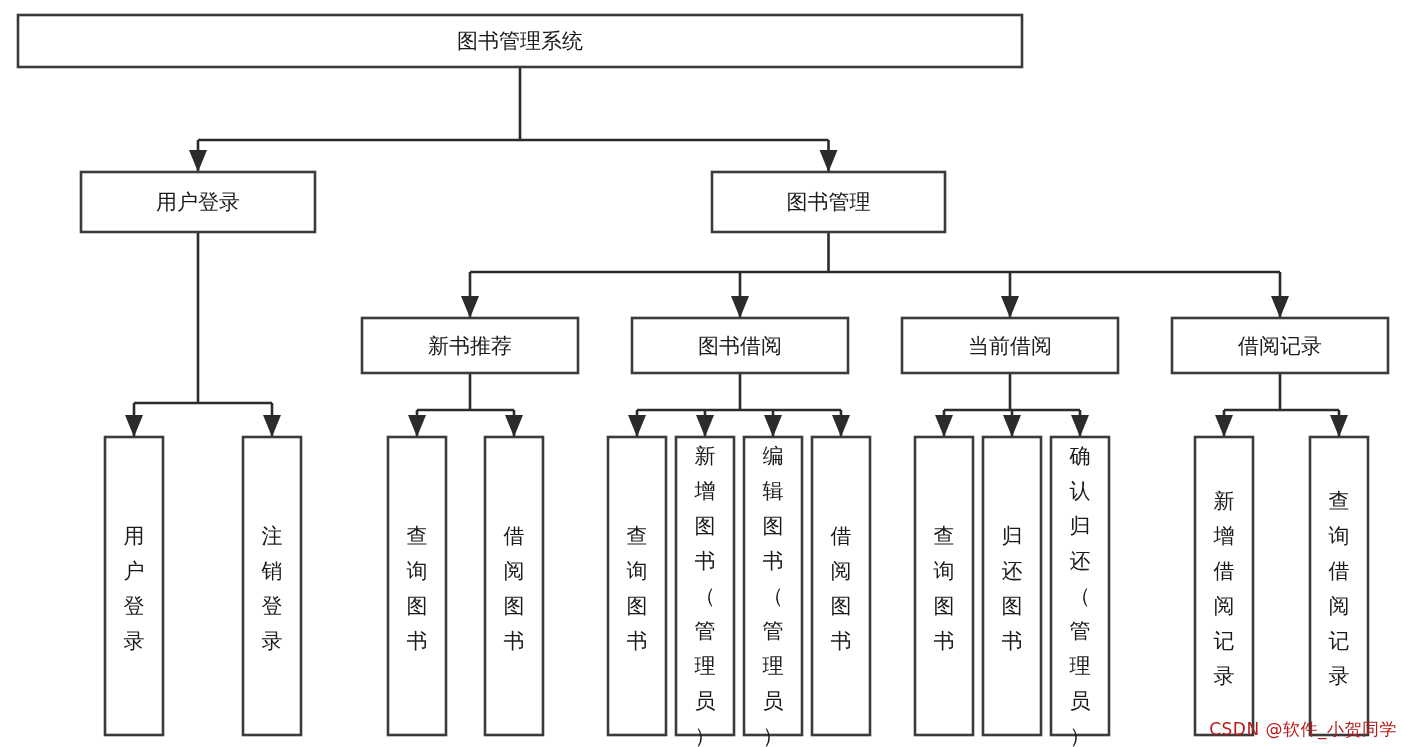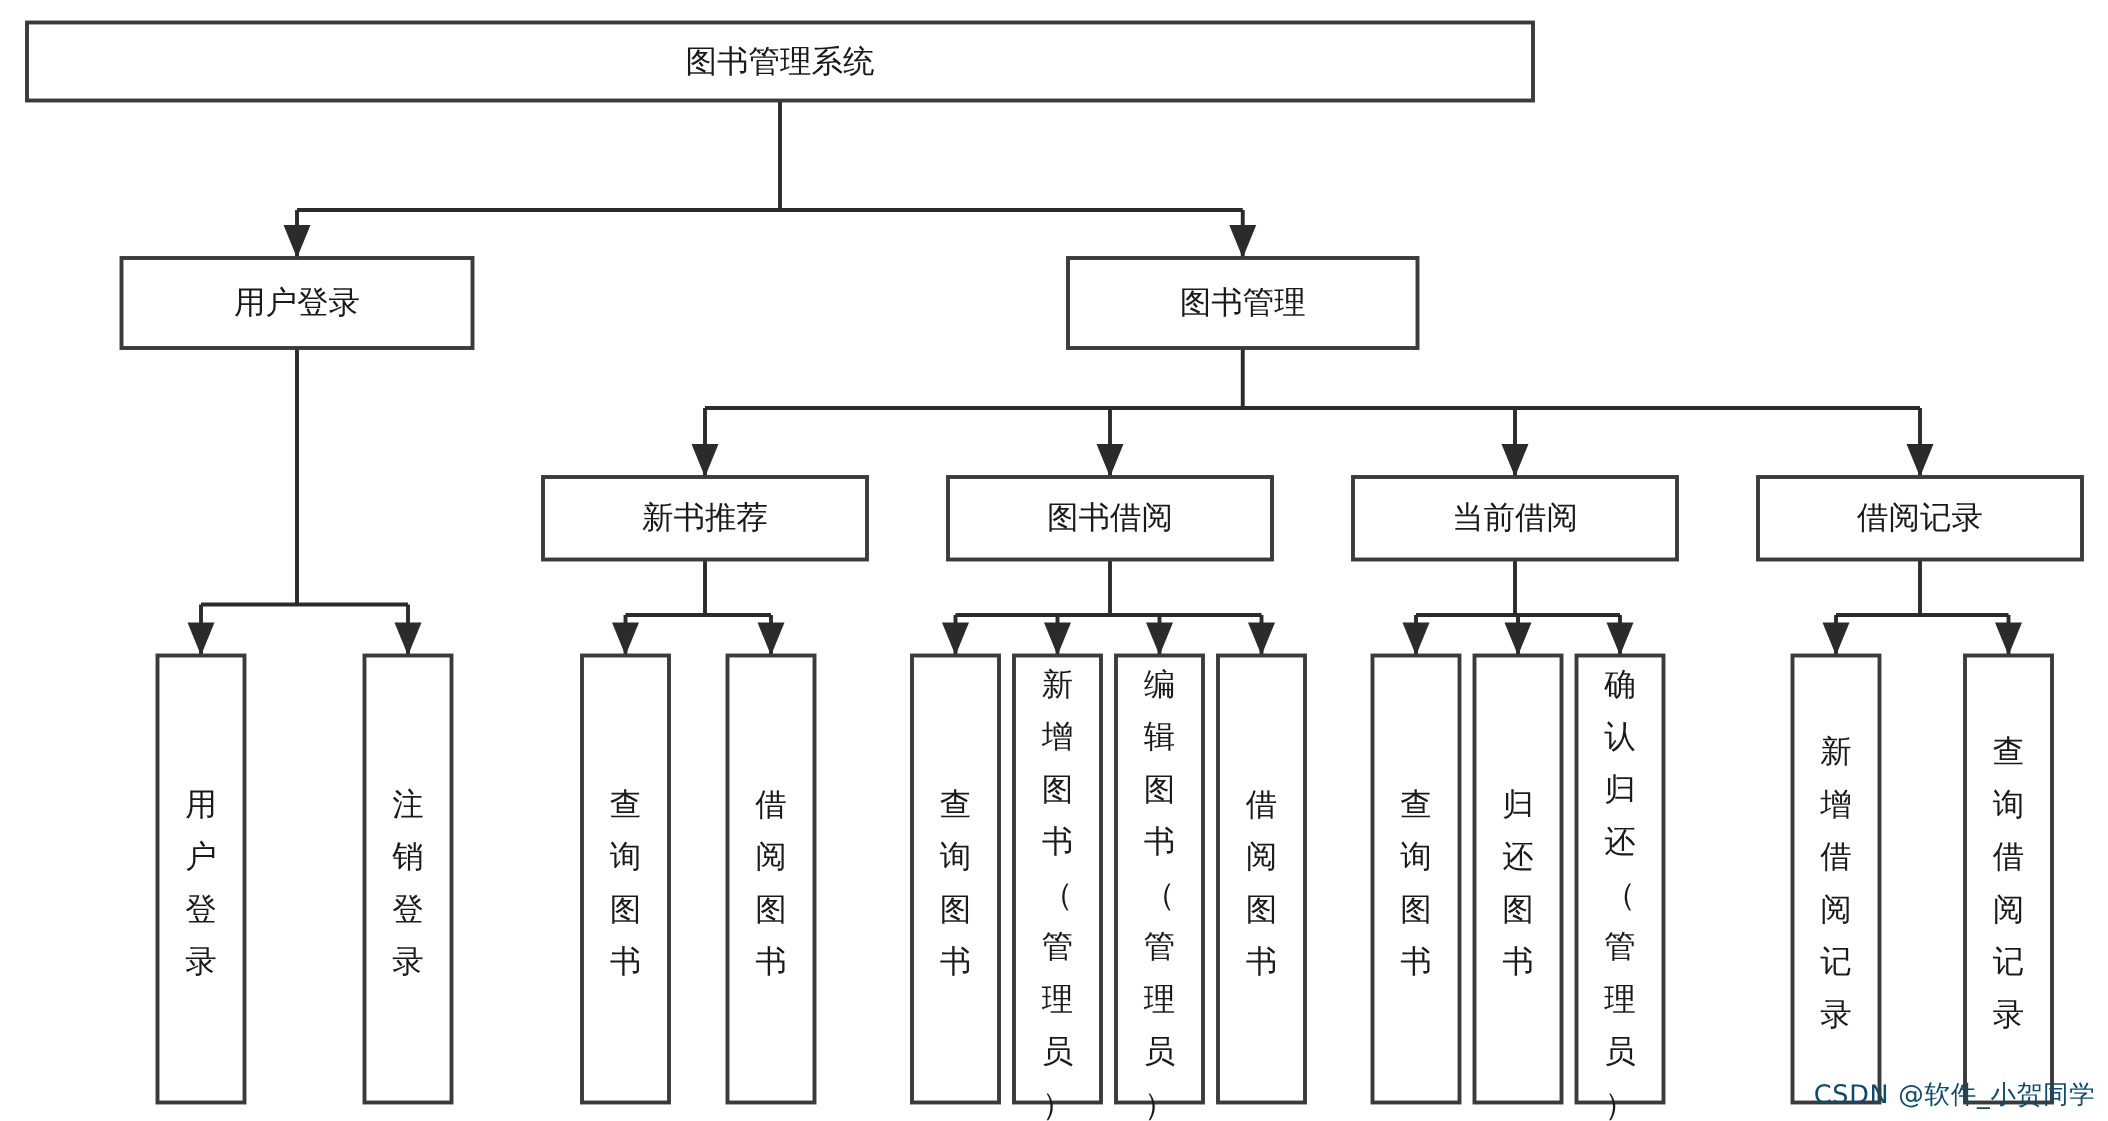--- a/index.html
+++ b/index.html
@@ -55,21 +55,21 @@
     font-size: 21px;
     fill: #1a1a1a;
     text-anchor: middle;
   }
   .watermark {
     position: absolute;
     right: 8px;
     bottom: 6px;
     font-family: "DejaVu Sans", "Liberation Sans", sans-serif;
     font-size: 17px;
-    color: #0c4a6e;
+    color: #b91c1c;
     letter-spacing: 0.5px;
     white-space: nowrap;
     user-select: none;
   }
 </style>
 </head>
 <body>
 
 <div id="diagram-root">
 

